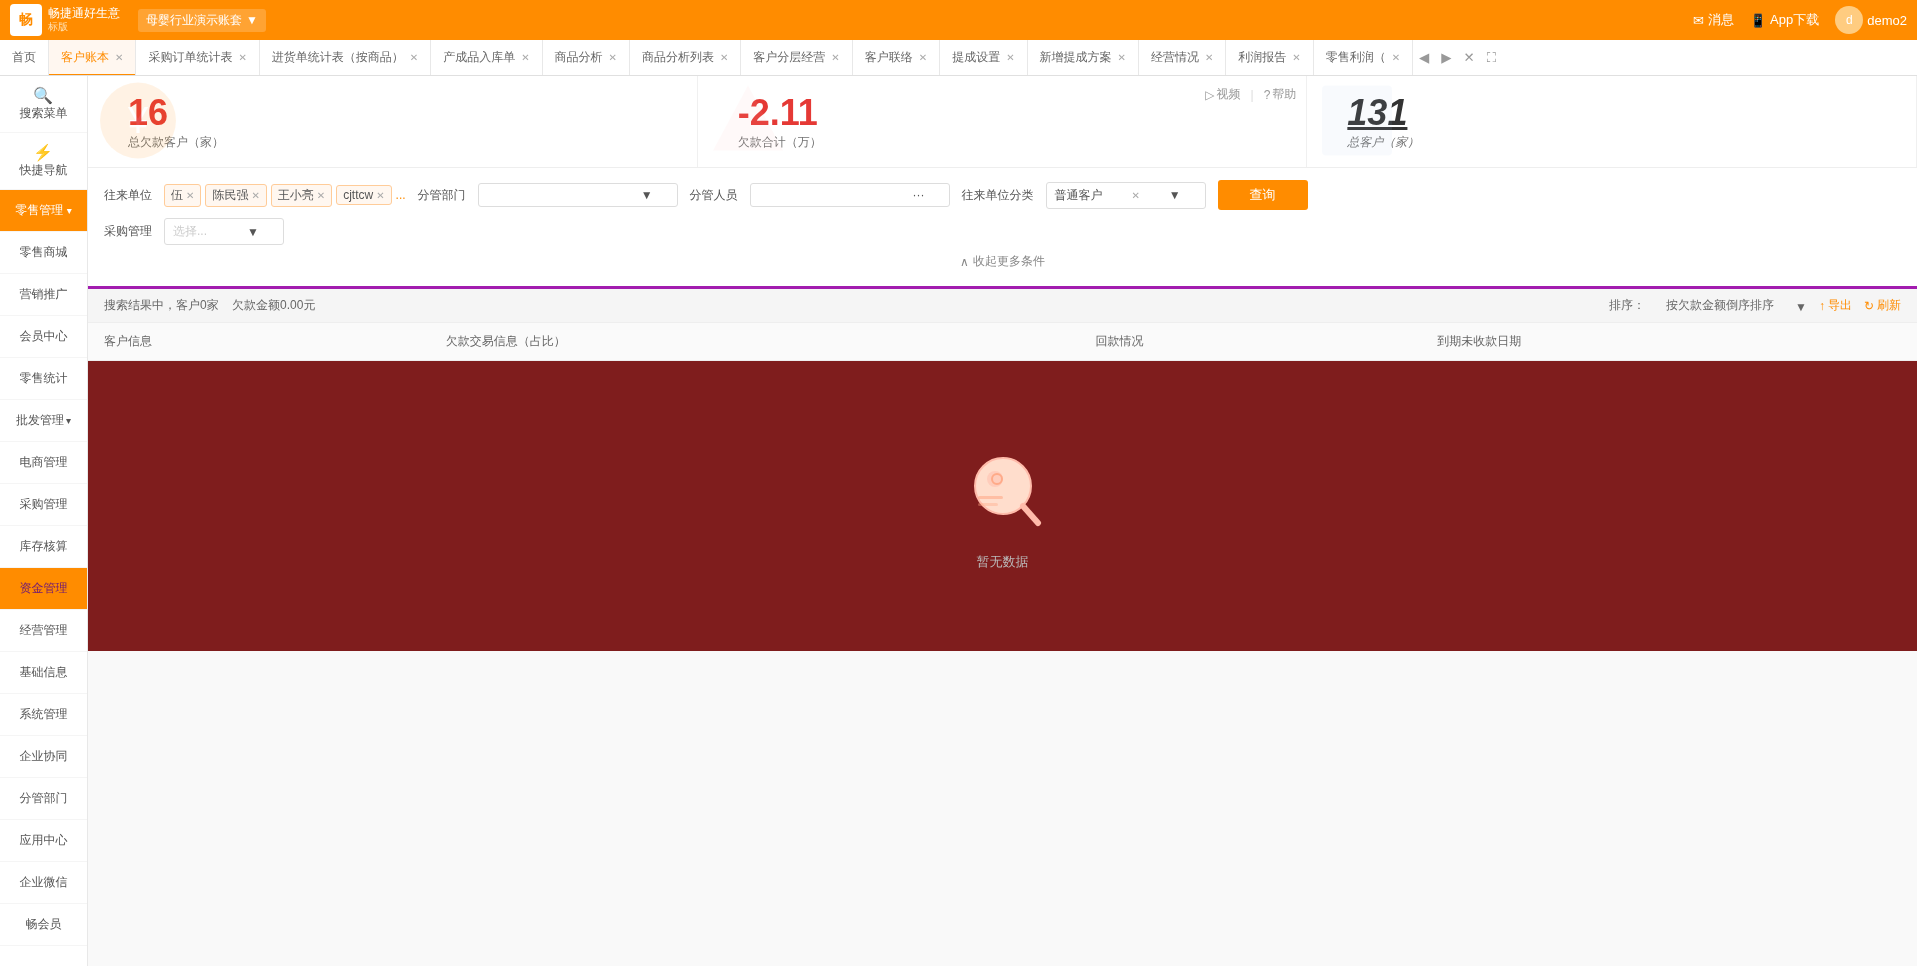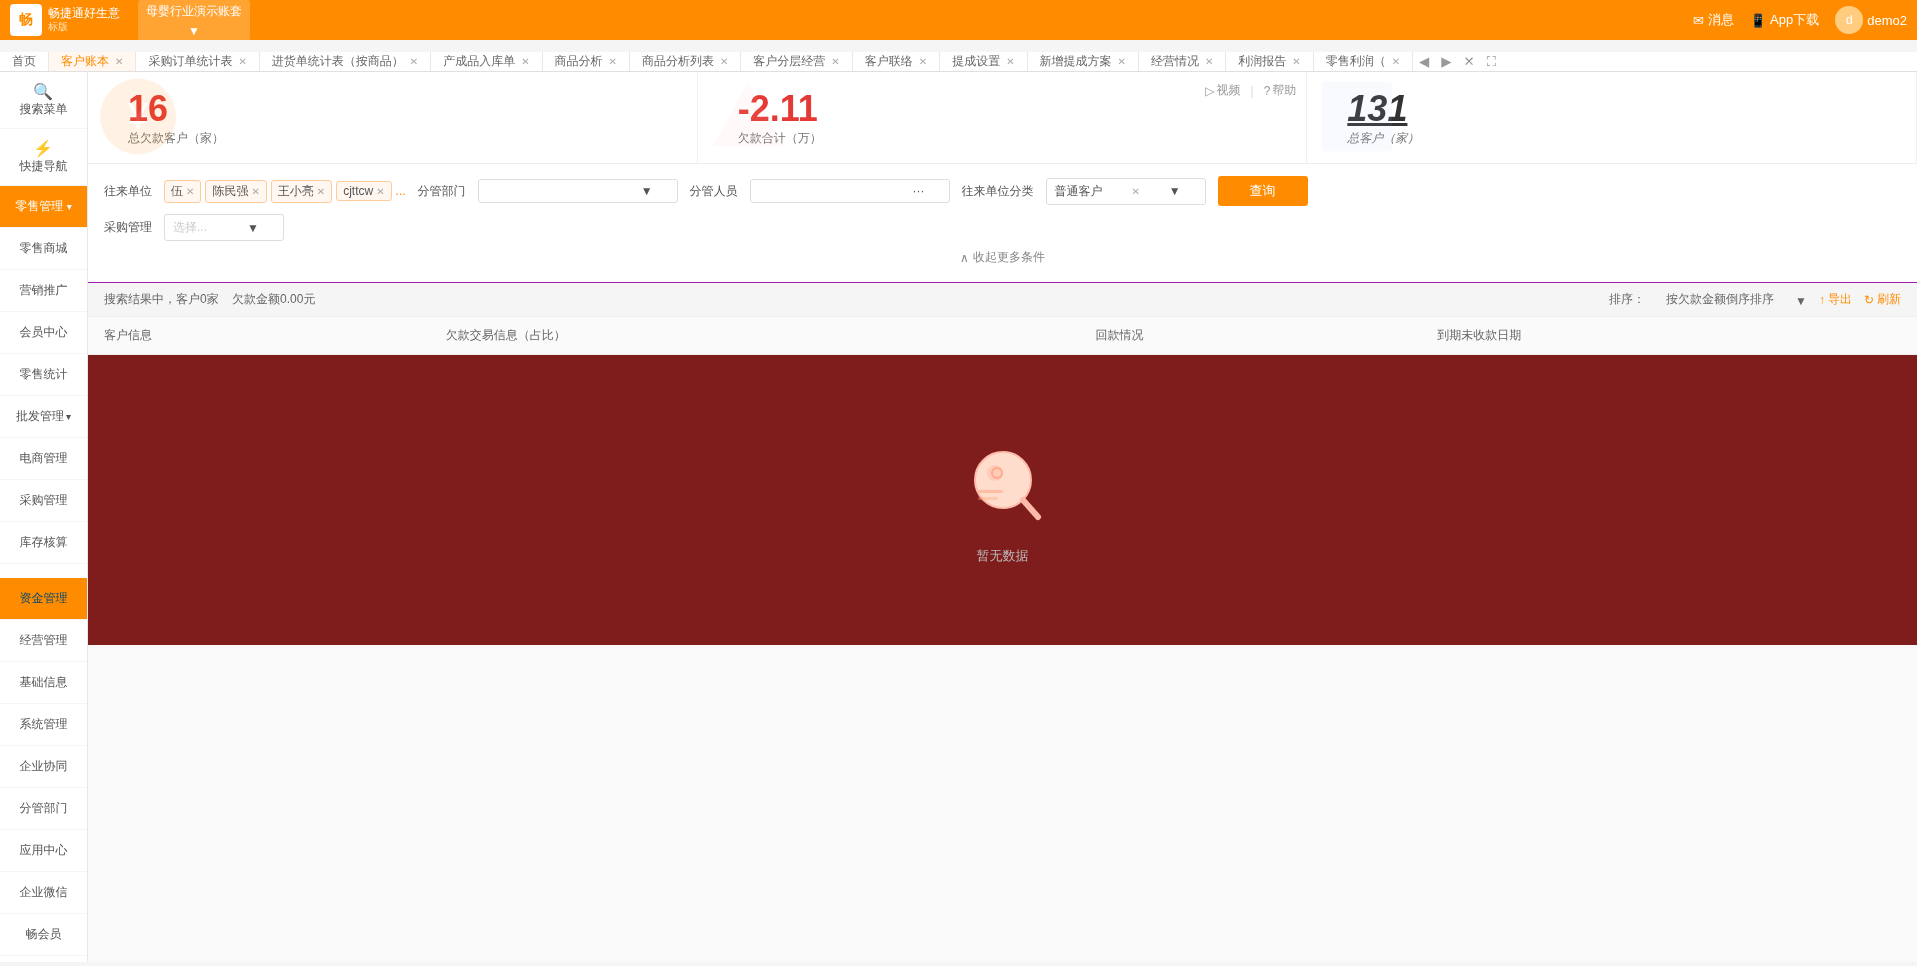--- a/index.html
+++ b/index.html
@@ -19,32 +19,32 @@
     }
     .logo-icon {
       width: 32px; height: 32px; background: #fff; border-radius: 4px;
       display: flex; align-items: center; justify-content: center;
       color: #ff8c00; font-weight: bold; font-size: 14px;
     }
     .logo-text { color: #fff; font-size: 12px; line-height: 1.2; }
     .logo-sub { font-size: 10px; color: #ffe0b2; }
     .dropdown-btn {
       background: rgba(255,255,255,0.2); border: none; color: #fff;
-      padding: 3px 8px; border-radius: 3px; cursor: pointer; font-size: 12px; display: flex; align-items: center; gap: 4px; flex-direction: column;
+      padding: 3px 8px; border-radius: 3px; cursor: pointer; font-size: 12px; display: flex; align-items: center; gap: 4px;
     }
     .top-right {
       margin-left: auto; display: flex; align-items: center; gap: 16px; color: #fff; font-size: 13px;
     }
     .top-right-item { display: flex; align-items: center; gap: 4px; cursor: pointer; }
     .avatar { width: 28px; height: 28px; border-radius: 50%; background: #ffcc80; display: flex; align-items: center; justify-content: center; font-size: 12px; color: #fff; }
 
     
     .tab-bar {
       background: #fff; border-bottom: 1px solid #e0e0e0;
-      display: flex; align-items: center; height: 20px; overflow: hidden; margin-top: 12px;
+      display: flex; align-items: center; height: 36px; overflow: hidden;
     }
     .tab {
       padding: 0 12px; height: 36px; display: flex; align-items: center; gap: 4px;
       cursor: pointer; white-space: nowrap; font-size: 12px; color: #666; border-right: 1px solid #e8e8e8;
       position: relative;
     }
     .tab.active {
       background: #fff7f0; color: #ff8c00; font-weight: 500;
     }
     .tab.active::after {
@@ -88,21 +88,21 @@
     .stat-value.red { color: #e53935; }
     .stat-value.dark { color: #333; }
     .stat-label { font-size: 12px; color: #737373; }
     .video-help {
       position: absolute; right: 10px; top: 10px; display: flex; gap: 10px; font-size: 12px; color: #999;
     }
     .video-help span { cursor: pointer; display: flex; align-items: center; gap: 2px; }
 
     
     .filter-area {
-      background: #fff; padding: 12px 16px; border-bottom: 1px solid #a21caf;
+      background: #fff; padding: 12px 16px; border-bottom: 3px solid #a21caf;
     }
     .filter-row { display: flex; align-items: center; gap: 12px; margin-bottom: 8px; flex-wrap: wrap; }
     .filter-label { font-size: 12px; color: #555; white-space: nowrap; }
     .filter-tags { display: flex; align-items: center; gap: 4px; flex-wrap: wrap; }
     .filter-tag {
       background: #fff7f0; border: 1px solid #ffcc99; border-radius: 3px;
       padding: 2px 6px; font-size: 12px; color: #555; display: flex; align-items: center; gap: 3px;
     }
     .filter-tag .x { color: #aaa; cursor: pointer; font-size: 10px; }
     .filter-more { color: #ff8c00; cursor: pointer; font-size: 12px; border: none; background: none; }
@@ -274,21 +274,21 @@
     </div>
     <div class="sidebar-item">
       <span>电商管理</span>
     </div>
     <div class="sidebar-item">
       <span>采购管理</span>
     </div>
     <div class="sidebar-item">
       <span>库存核算</span>
     </div>
-    <div class="sidebar-item" style="background:#ff8c00; color:#0c4a6e;margin-top:14px;">
+    <div class="sidebar-item" style="background:#ff8c00; color:#701a75;">
       <span>资金管理</span>
     </div>
     <div class="sidebar-item">
       <span>经营管理</span>
     </div>
     <div class="sidebar-item">
       <span>基础信息</span>
     </div>
     <div class="sidebar-item">
       <span>系统管理</span>

